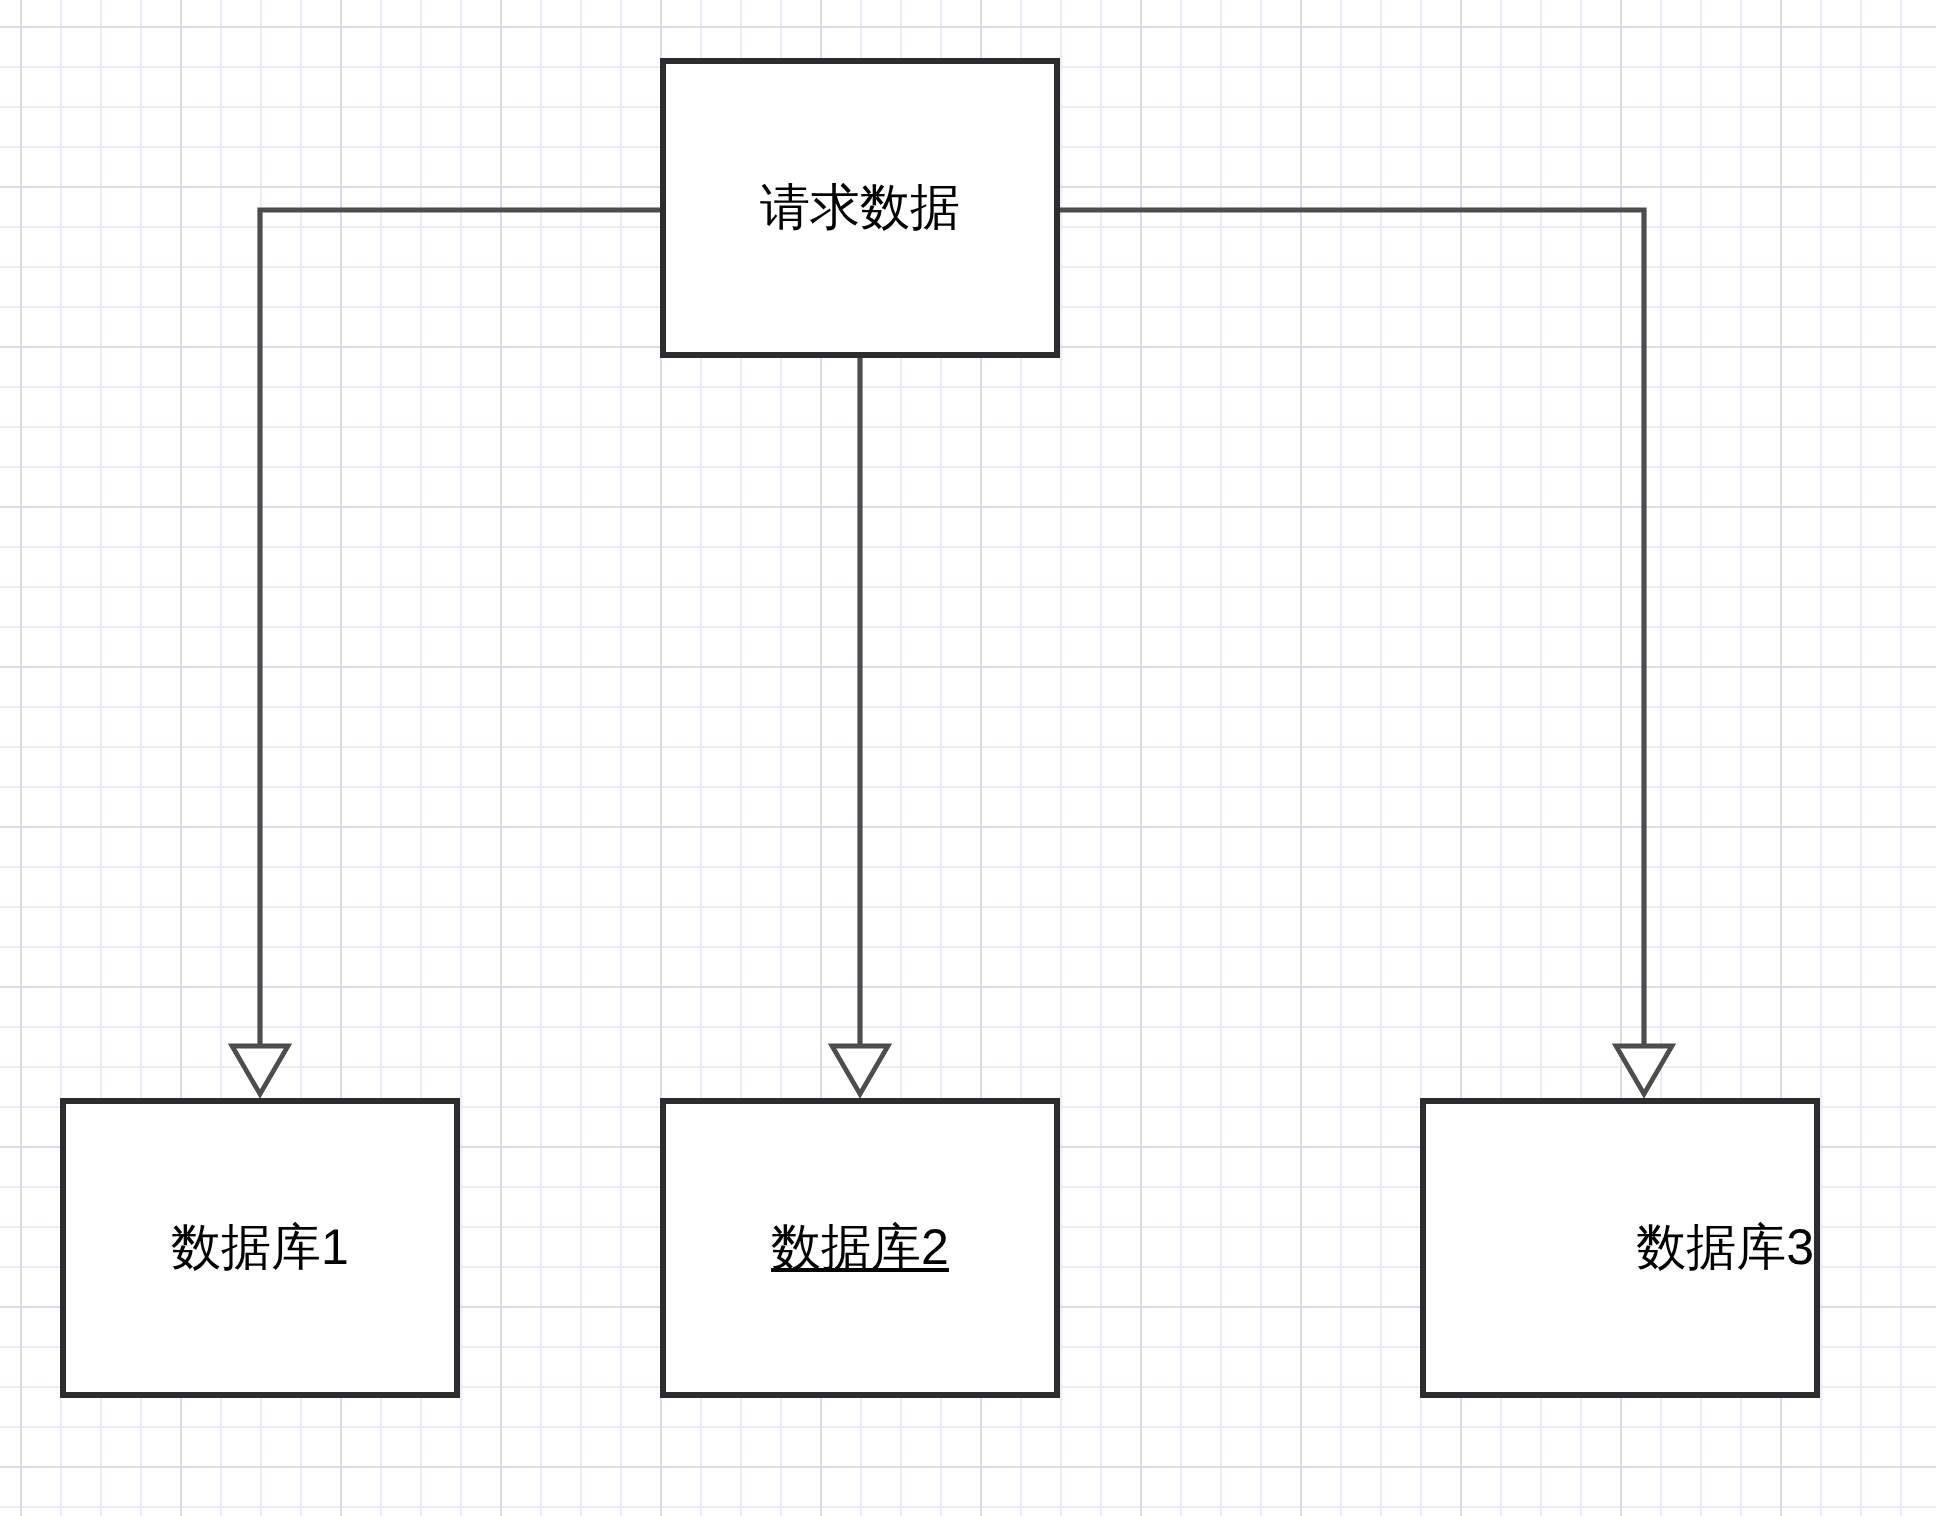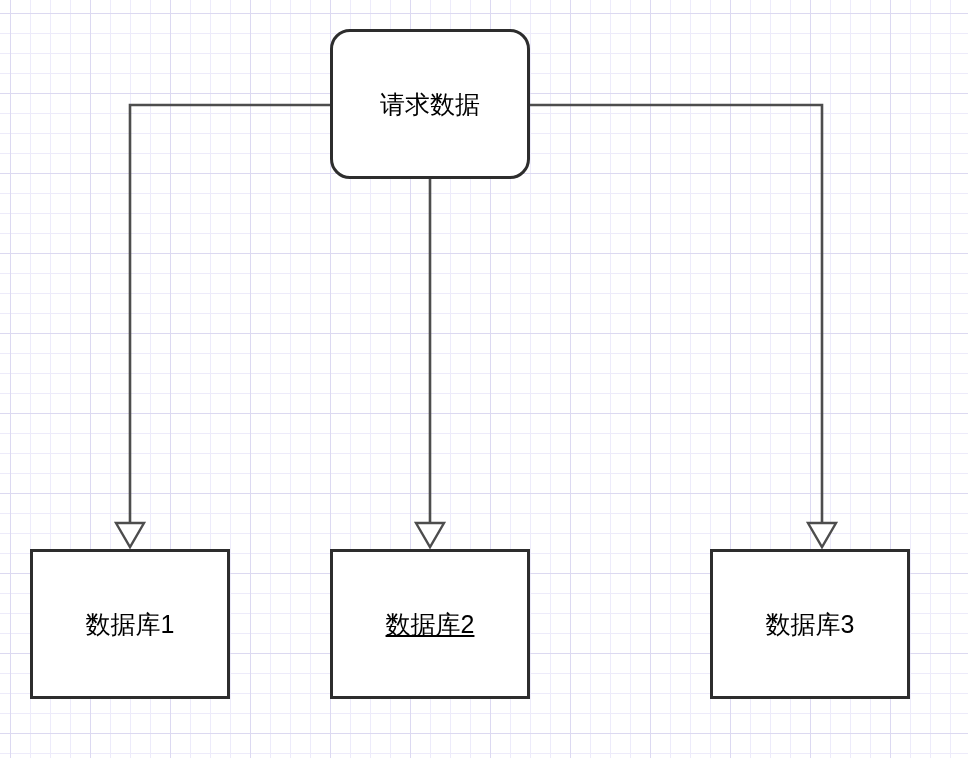--- a/index.html
+++ b/index.html
@@ -80,29 +80,29 @@
     <g>
       <path class="edge-path" d="M430 178 L430 522"></path>
       <polygon class="arrowhead" points="416,523 444,523 430,547"></polygon>
     </g>
     <g>
       <path class="edge-path" d="M530 105 L822 105 L822 522"></path>
       <polygon class="arrowhead" points="808,523 836,523 822,547"></polygon>
     </g>
   </svg>
 
-  <div class="node" style="left:330px; top:29px; width:200px; height:150px;border-radius:20px;">
+  <div class="node" style="left:330px; top:29px; width:200px; height:150px;">
     <span class="node-label">请求数据</span>
   </div>
 
   <div class="node" style="left:30px; top:549px; width:200px; height:150px;align-items:center;">
     <span class="node-label">数据库1</span>
   </div>
 
   <div class="node" style="left:330px; top:549px; width:200px; height:150px;text-decoration:underline;">
     <span class="node-label">数据库2</span>
   </div>
 
-  <div class="node" style="left:710px; top:549px; width:200px; height:150px;">
+  <div class="node" style="left:710px; top:549px; width:200px; height:150px;justify-content:flex-end;">
     <span class="node-label">数据库3</span>
   </div>
 
 </div>
 
 </body></html>

